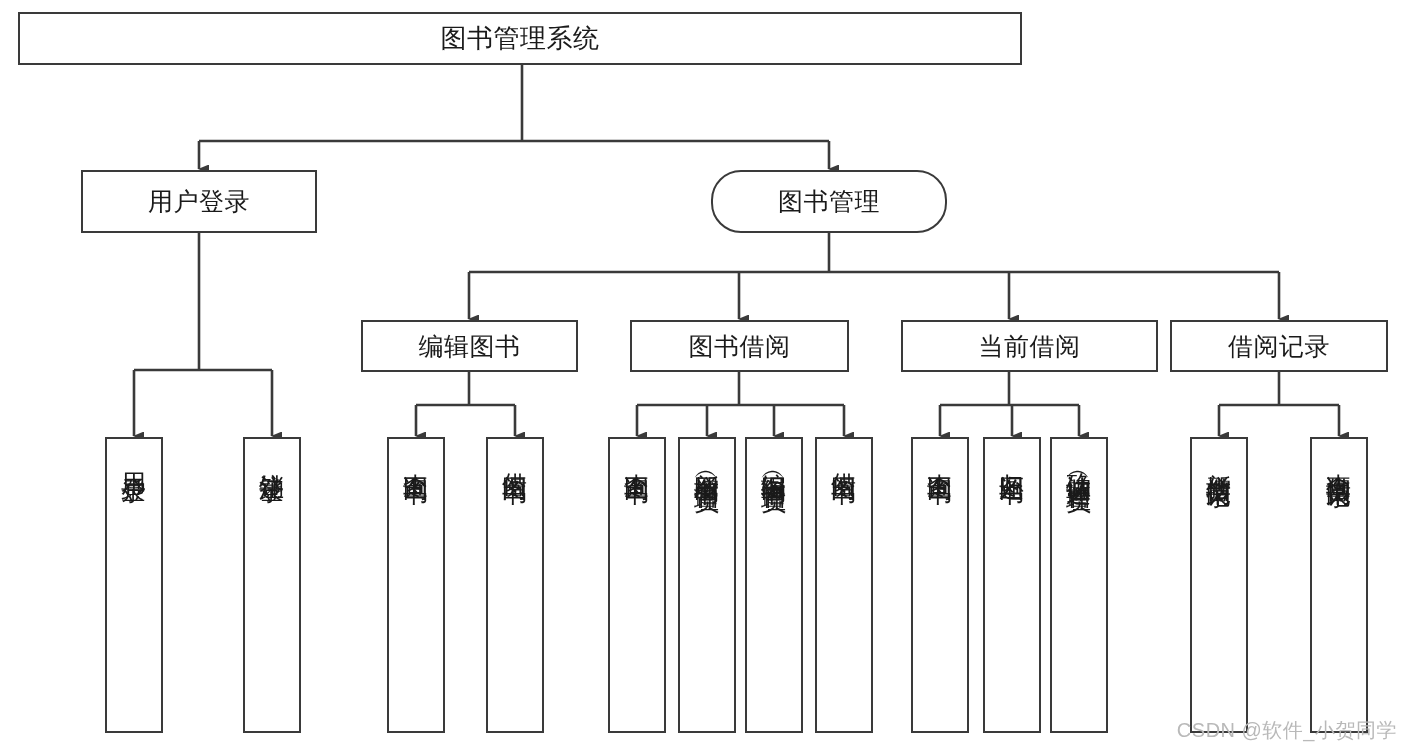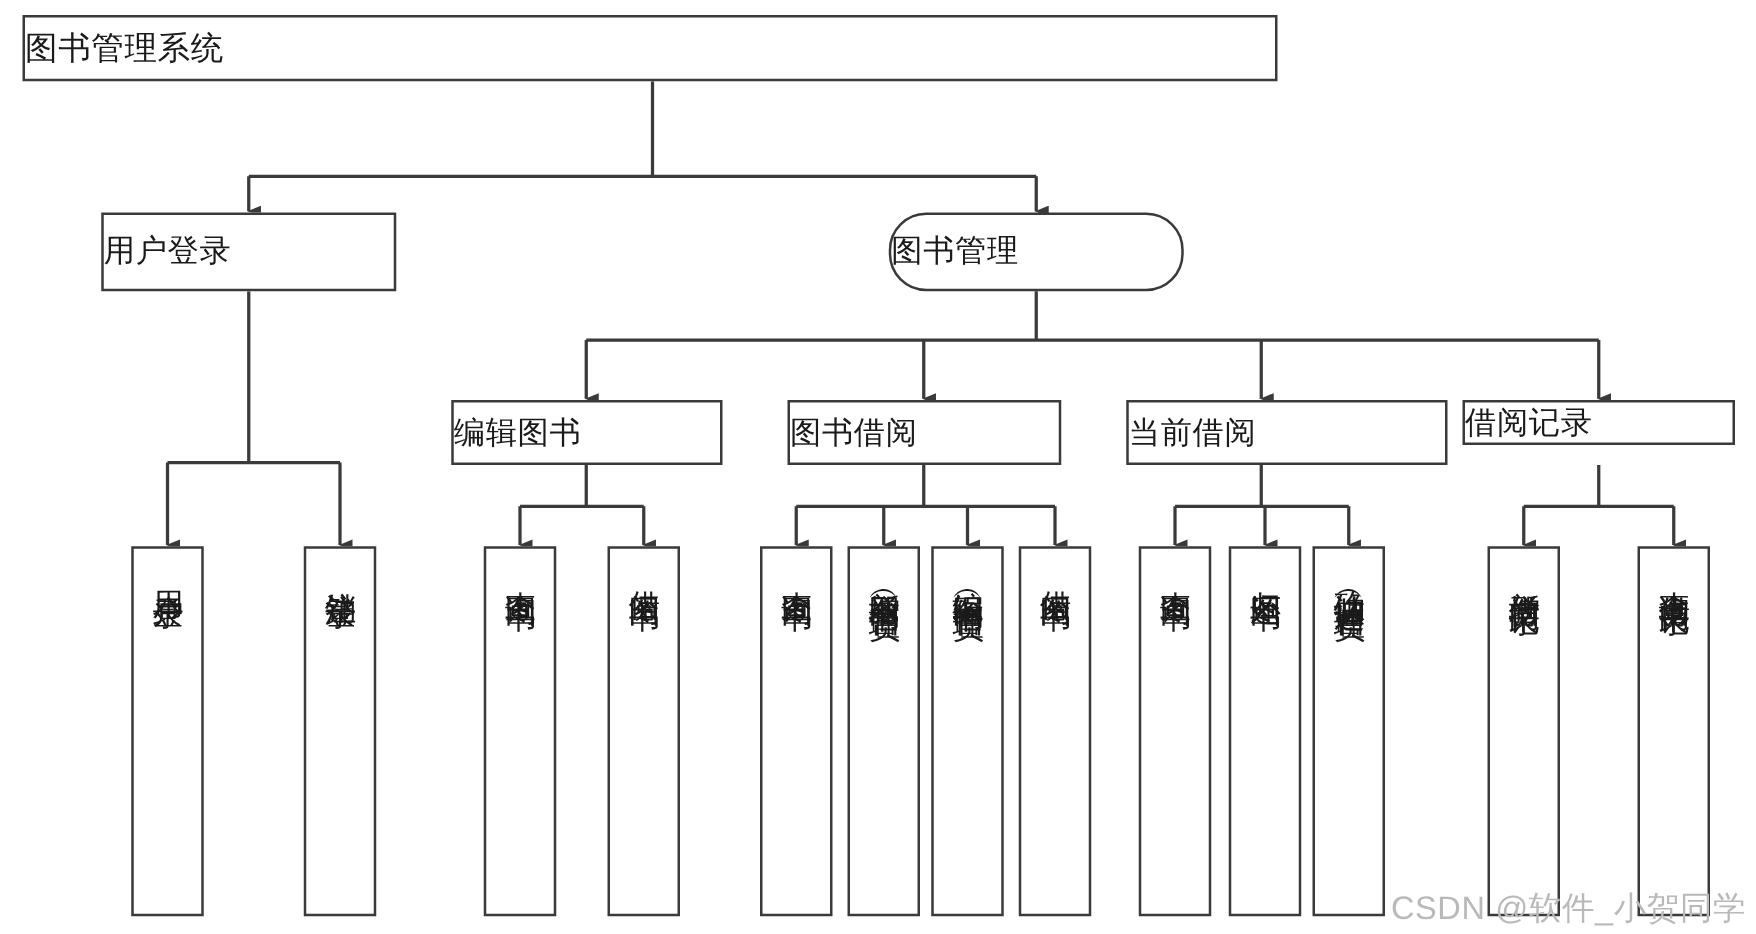--- a/index.html
+++ b/index.html
@@ -26,20 +26,21 @@
     height: 747px;
     pointer-events: none;
   }
   .node {
     position: absolute;
     box-sizing: border-box;
     background: #ffffff;
     border: 2.4px solid #3a3a3a;
     display: flex;
     align-items: center;
+    justify-content: center;
     color: #1a1a1a;
   }
   .node.horiz {
     font-size: 25px;
     line-height: 1.15;
     letter-spacing: 0.5px;
     white-space: nowrap;
   }
   .node.root {
     font-size: 26px;
@@ -56,21 +57,21 @@
     font-size: 25px;
     line-height: 1.12;
     letter-spacing: 2.5px;
     white-space: nowrap;
     color: #1a1a1a;
   }
   #watermark {
     position: absolute;
     right: 8px;
     bottom: 3px;
-    font-size: 26px;
+    font-size: 20px;
     color: #b9b9b9;
     letter-spacing: 0.5px;
     white-space: nowrap;
     pointer-events: none;
   }
 </style>
 </head>
 <body>
 
 <div id="canvas">
@@ -130,21 +131,21 @@
       </div>
       <div class="node horiz lvl3" style="left: 361px; top: 320px; width: 217px; height: 52px;">
         <span class="hlabel">编辑图书</span>
       </div>
       <div class="node horiz lvl3" style="left: 630px; top: 320px; width: 219px; height: 52px;">
         <span class="hlabel">图书借阅</span>
       </div>
       <div class="node horiz lvl3" style="left: 901px; top: 320px; width: 257px; height: 52px;">
         <span class="hlabel">当前借阅</span>
       </div>
-      <div class="node horiz lvl3" style="left: 1170px; top: 320px; width: 218px; height: 36px;">
+      <div class="node horiz lvl3" style="left: 1170px; top: 320px; width: 218px; height: 52px;">
         <span class="hlabel">借阅记录</span>
       </div>
       <div class="node vert leaf" style="left: 105px; top: 437px; width: 58px; height: 296px;">
         <span class="vlabel">用户登录</span>
       </div>
       <div class="node vert leaf" style="left: 243px; top: 437px; width: 58px; height: 296px;">
         <span class="vlabel">注销登录</span>
       </div>
       <div class="node vert leaf" style="left: 387px; top: 437px; width: 58px; height: 296px;">
         <span class="vlabel">查询图书</span>

